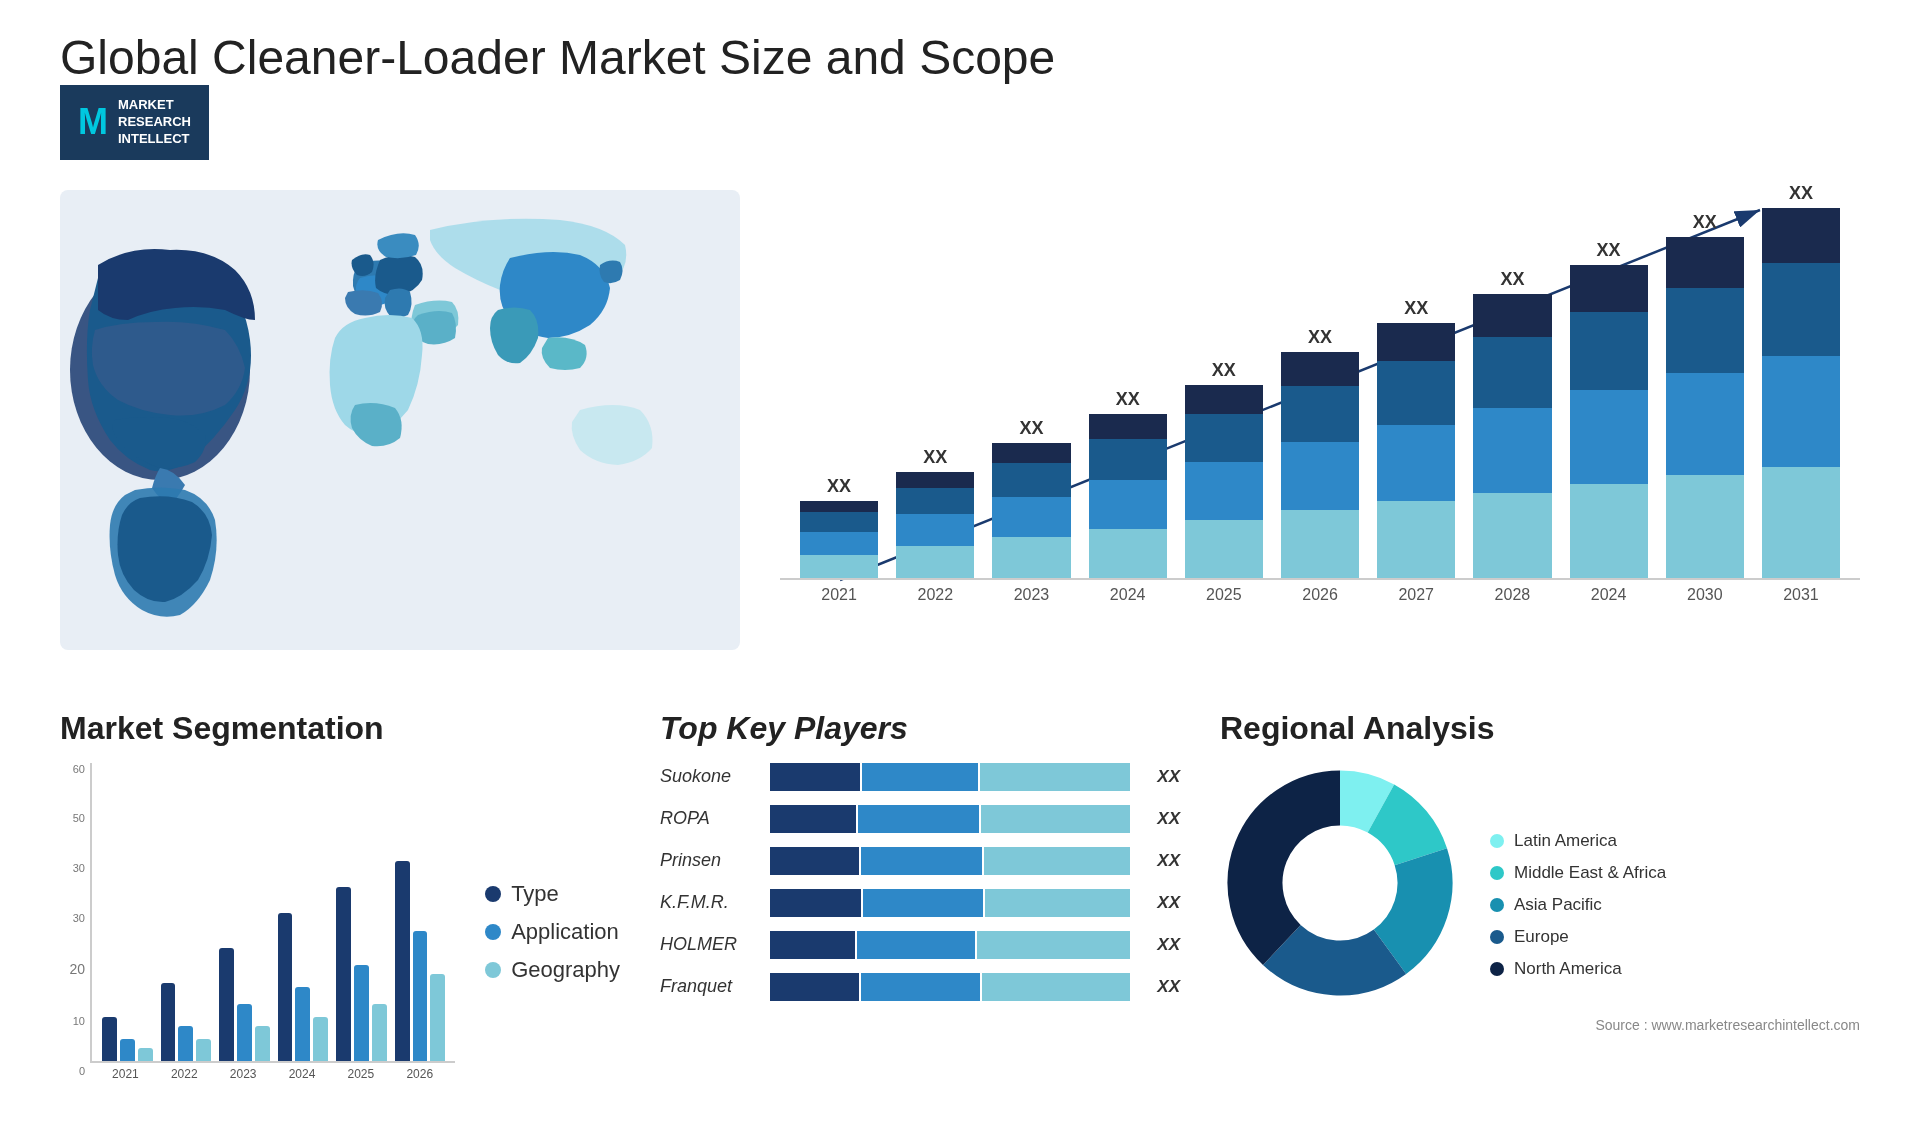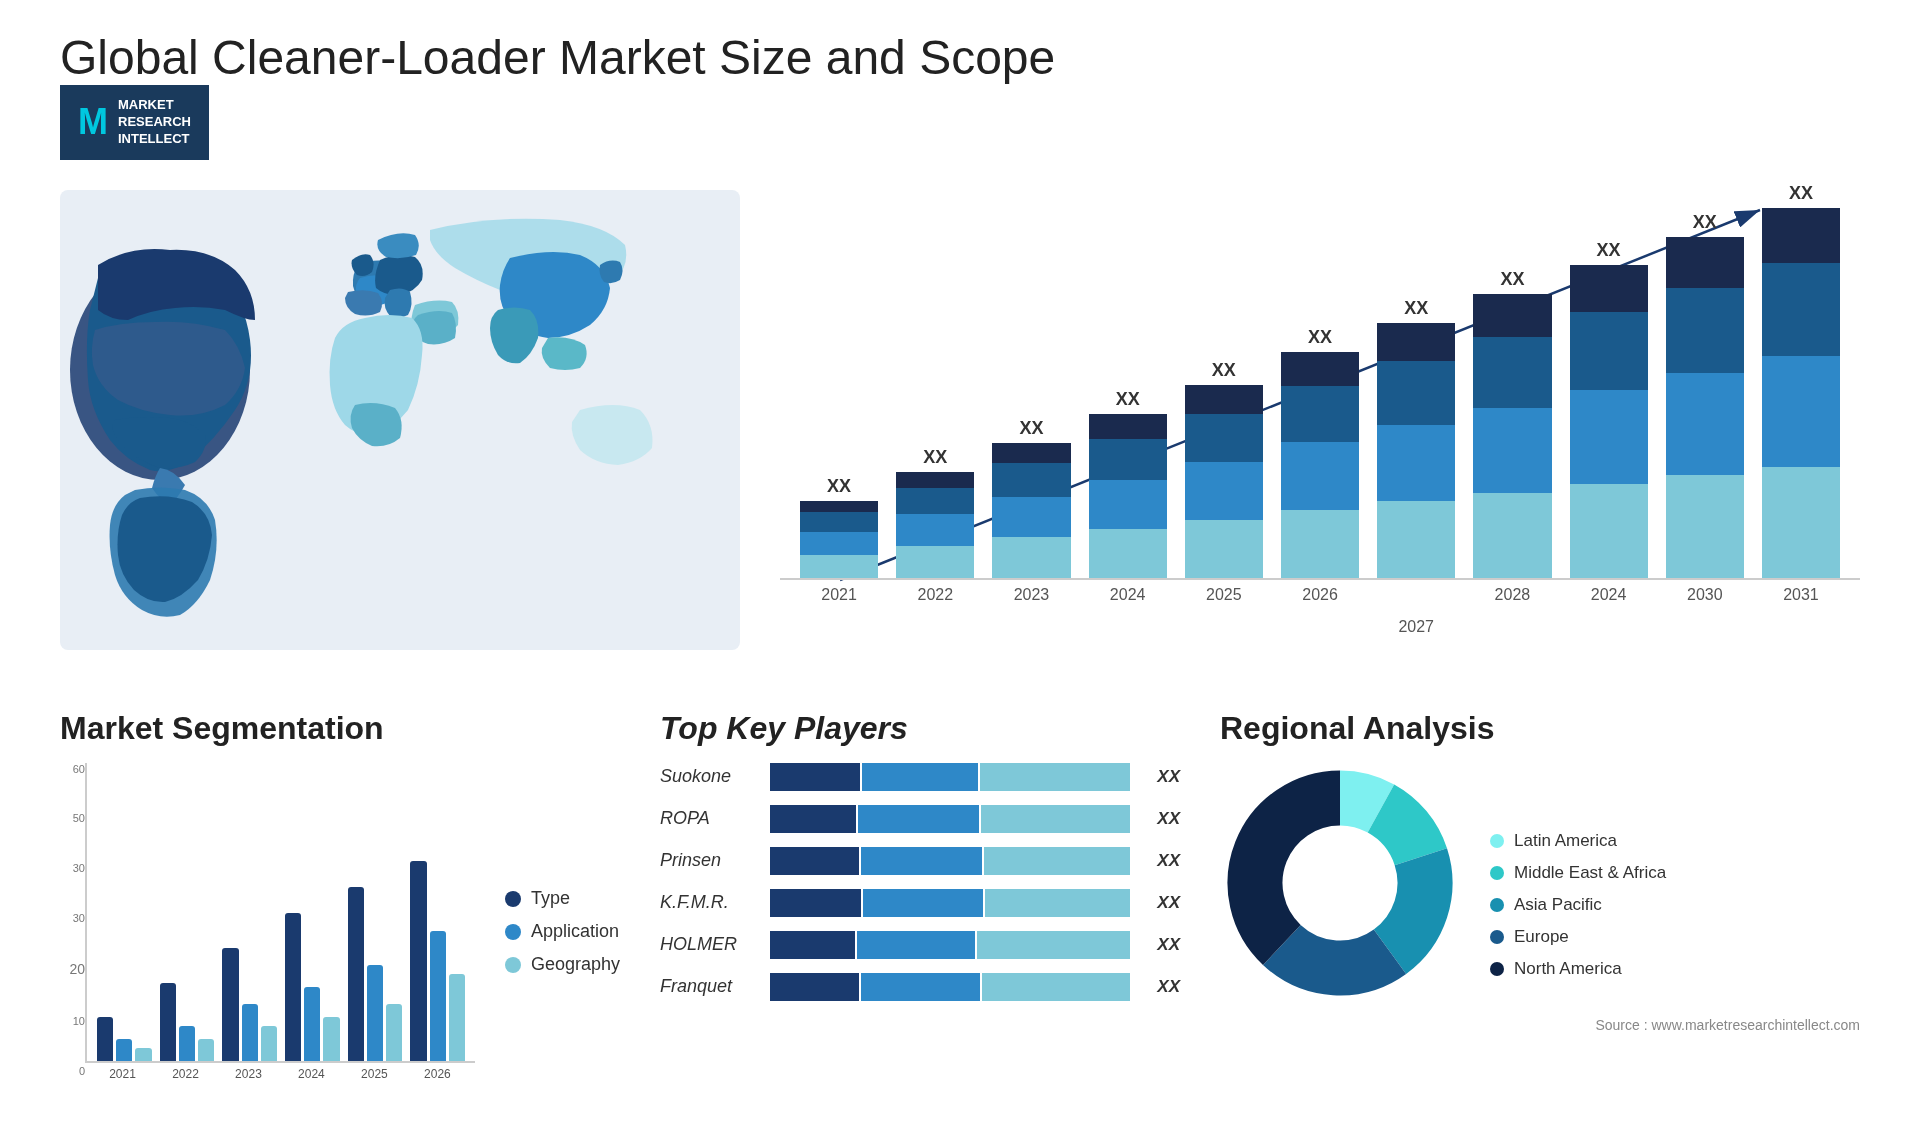--- a/index.html
+++ b/index.html
@@ -148,21 +148,21 @@
       display: flex;
       flex-direction: column;
       gap: 12px;
       justify-content: center;
       padding-top: 20px;
     }
     .legend-item {
       display: flex;
       align-items: center;
       gap: 10px;
-      font-size: 18px;
+      font-size: 22px;
       color: #333;
     }
     .legend-dot {
       width: 16px;
       height: 16px;
       border-radius: 50%;
     }
 
     
     .players-section {
@@ -432,38 +432,38 @@
             </div>
           </div>
 
         <div style="display:flex;gap:18px;padding:0 20px;margin-top:6px;" id="growthXAxis">
         <div style="flex: 1 1 0%; text-align: center; font-size: 16px; color: rgb(85, 85, 85);">2021</div>
             <div style="flex: 1 1 0%; text-align: center; font-size: 16px; color: rgb(85, 85, 85);">2022</div>
             <div style="flex: 1 1 0%; text-align: center; font-size: 16px; color: rgb(85, 85, 85);">2023</div>
             <div style="flex: 1 1 0%; text-align: center; font-size: 16px; color: rgb(85, 85, 85);">2024</div>
             <div style="flex: 1 1 0%; text-align: center; font-size: 16px; color: rgb(85, 85, 85);">2025</div>
             <div style="flex: 1 1 0%; text-align: center; font-size: 16px; color: rgb(85, 85, 85);">2026</div>
-            <div style="flex: 1 1 0%; text-align: center; font-size: 16px; color: rgb(85, 85, 85); margin-top: 32px;">2027</div>
+            <div style="flex: 1 1 0%; text-align: center; font-size: 16px; color: rgb(85, 85, 85);">2027</div>
             <div style="flex: 1 1 0%; text-align: center; font-size: 16px; color: rgb(85, 85, 85);">2028</div>
             <div style="flex: 1 1 0%; text-align: center; font-size: 16px; color: rgb(85, 85, 85);">2024</div>
             <div style="flex: 1 1 0%; text-align: center; font-size: 16px; color: rgb(85, 85, 85);">2030</div>
             <div style="flex: 1 1 0%; text-align: center; font-size: 16px; color: rgb(85, 85, 85);">2031</div>
           </div>
       </div>
     </div>
   </div>
 
   <div class="bottom-row">
 
     <div class="seg-section">
       <div class="section-title">Market Segmentation</div>
       <div style="display:flex;gap:10px;">
         <div style="flex:1;">
 
-          <div style="display:flex;">
+          <div style="display:flex;gap:5px;">
             <div style="display:flex;flex-direction:column;justify-content:space-between;padding-bottom:4px;width:25px;" id="segYAxis">
             <div style="font-size: 11px; color: rgb(119, 119, 119); text-align: right;">60</div>
                 <div style="font-size: 11px; color: rgb(119, 119, 119); text-align: right;">50</div>
                 <div style="font-size: 11px; color: rgb(119, 119, 119); text-align: right;">30</div>
                 <div style="font-size: 11px; color: rgb(119, 119, 119); text-align: right;">30</div>
                 <div style="font-size: 14px; color: rgb(119, 119, 119); text-align: right;">20</div>
                 <div style="font-size: 11px; color: rgb(119, 119, 119); text-align: right;">10</div>
                 <div style="font-size: 11px; color: rgb(119, 119, 119); text-align: right;">0</div>
               </div>
             <div style="flex:1;">

